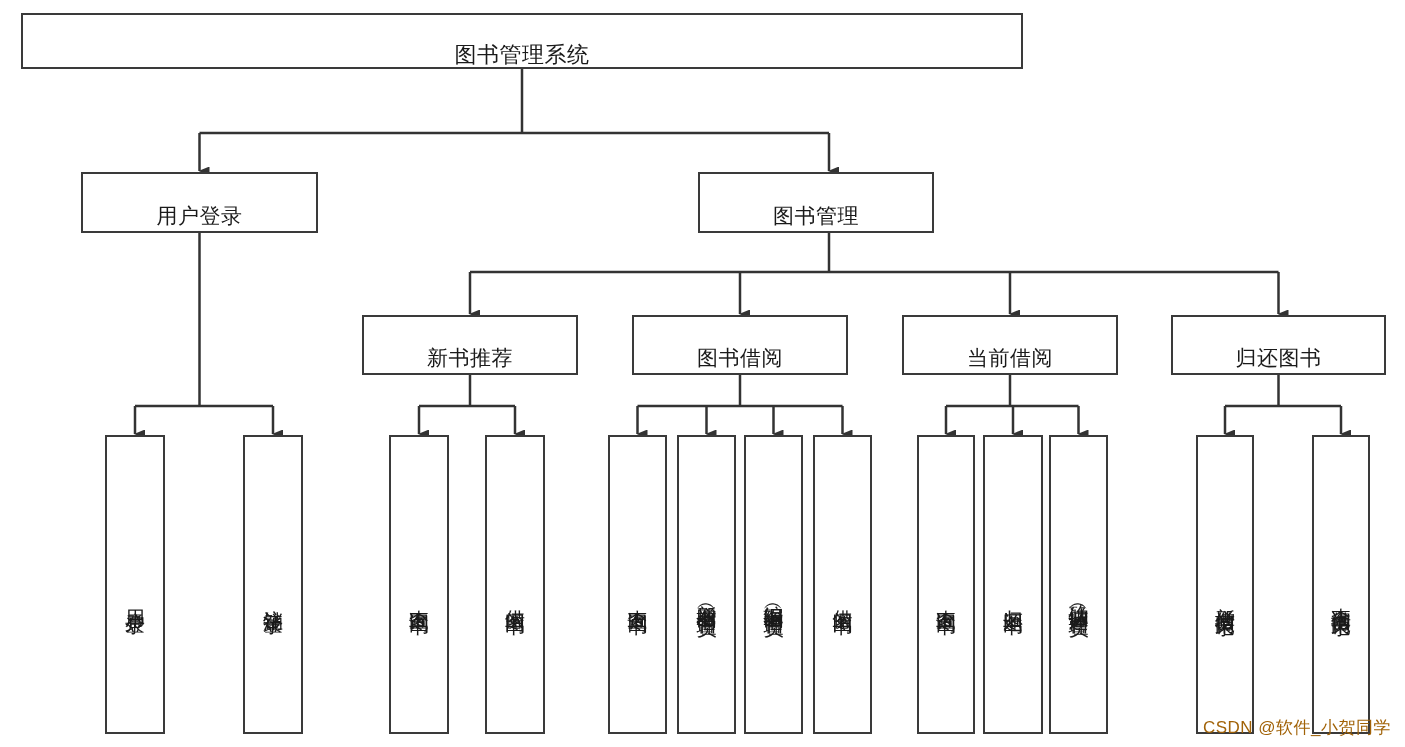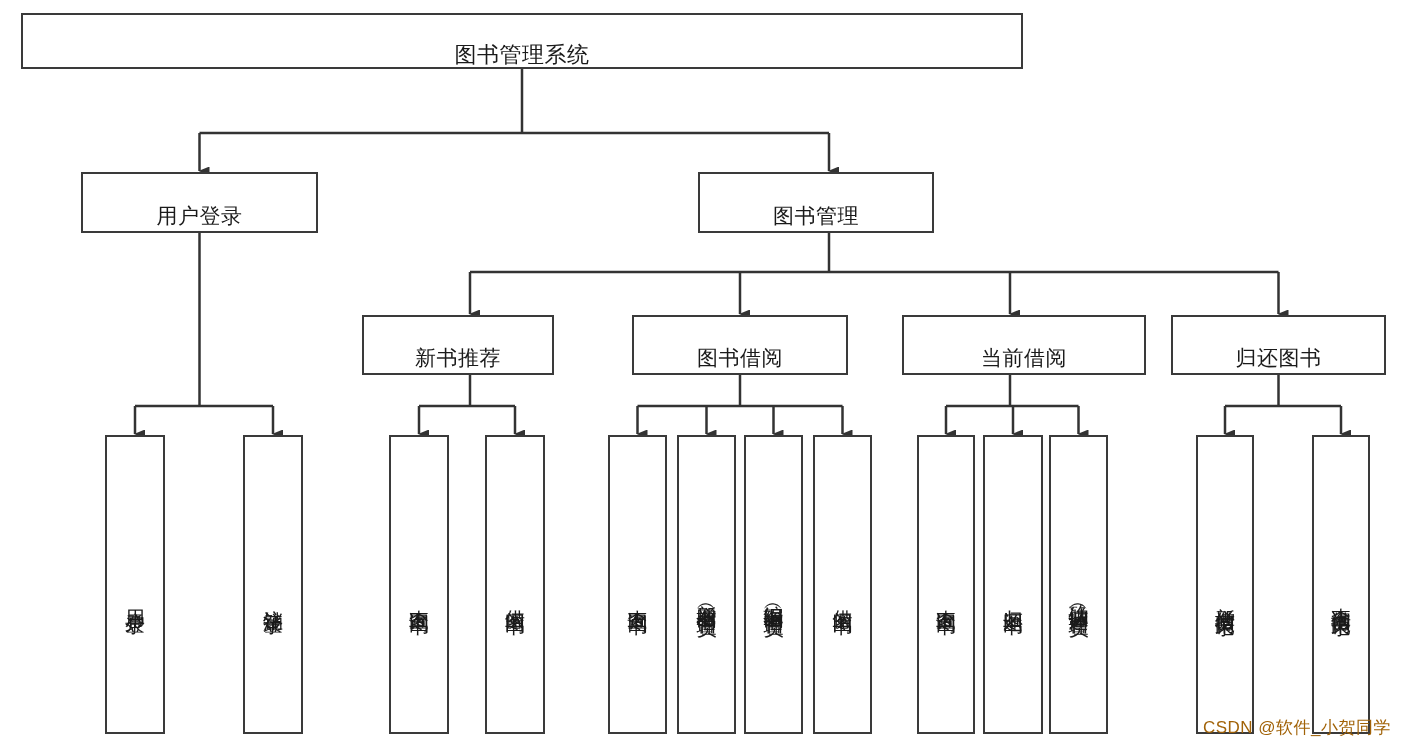--- a/index.html
+++ b/index.html
@@ -115,27 +115,27 @@
   <div id="node-layer">
       <div class="node-box root" style="left: 21px; top: 13px; width: 1002px; height: 56px;">
         <span class="node-label">图书管理系统</span>
       </div>
       <div class="node-box" style="left: 81px; top: 172px; width: 237px; height: 61px;">
         <span class="node-label">用户登录</span>
       </div>
       <div class="node-box" style="left: 698px; top: 172px; width: 236px; height: 61px;">
         <span class="node-label">图书管理</span>
       </div>
-      <div class="node-box" style="left: 362px; top: 315px; width: 192px; height: 60px;">
+      <div class="node-box" style="left: 362px; top: 315px; width: 216px; height: 60px;">
         <span class="node-label">新书推荐</span>
       </div>
       <div class="node-box" style="left: 632px; top: 315px; width: 216px; height: 60px;">
         <span class="node-label">图书借阅</span>
       </div>
-      <div class="node-box" style="left: 902px; top: 315px; width: 244px; height: 60px;">
+      <div class="node-box" style="left: 902px; top: 315px; width: 216px; height: 60px;">
         <span class="node-label">当前借阅</span>
       </div>
       <div class="node-box" style="left: 1171px; top: 315px; width: 215px; height: 60px;">
         <span class="node-label">归还图书</span>
       </div>
       <div class="node-box vertical" style="left: 105px; top: 435px; width: 60px; height: 299px;">
         <span class="node-label">用户登录</span>
       </div>
       <div class="node-box vertical" style="left: 243px; top: 435px; width: 60px; height: 299px;">
         <span class="node-label">注销登录</span>

